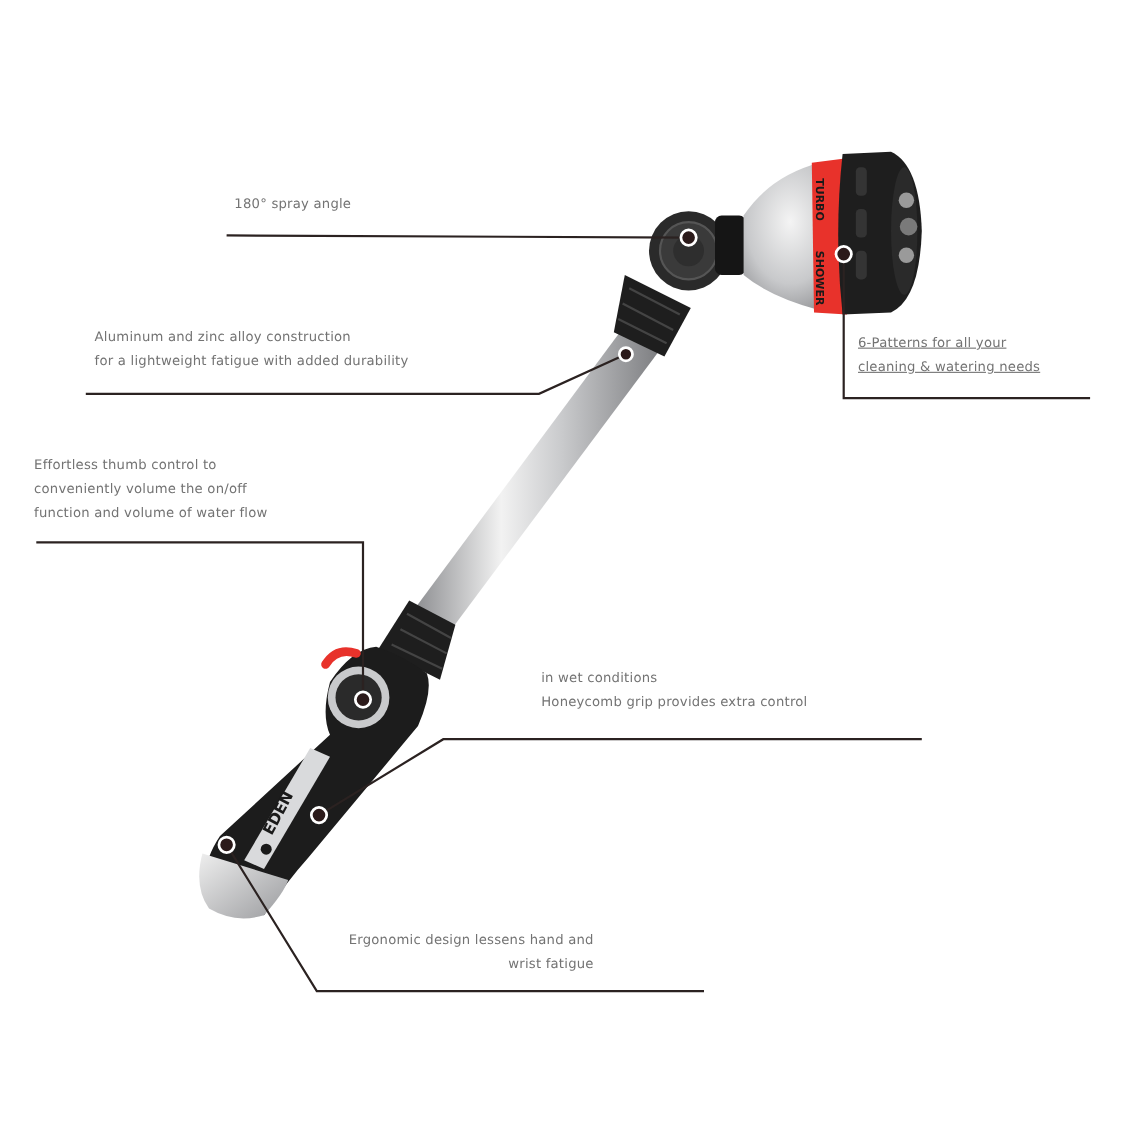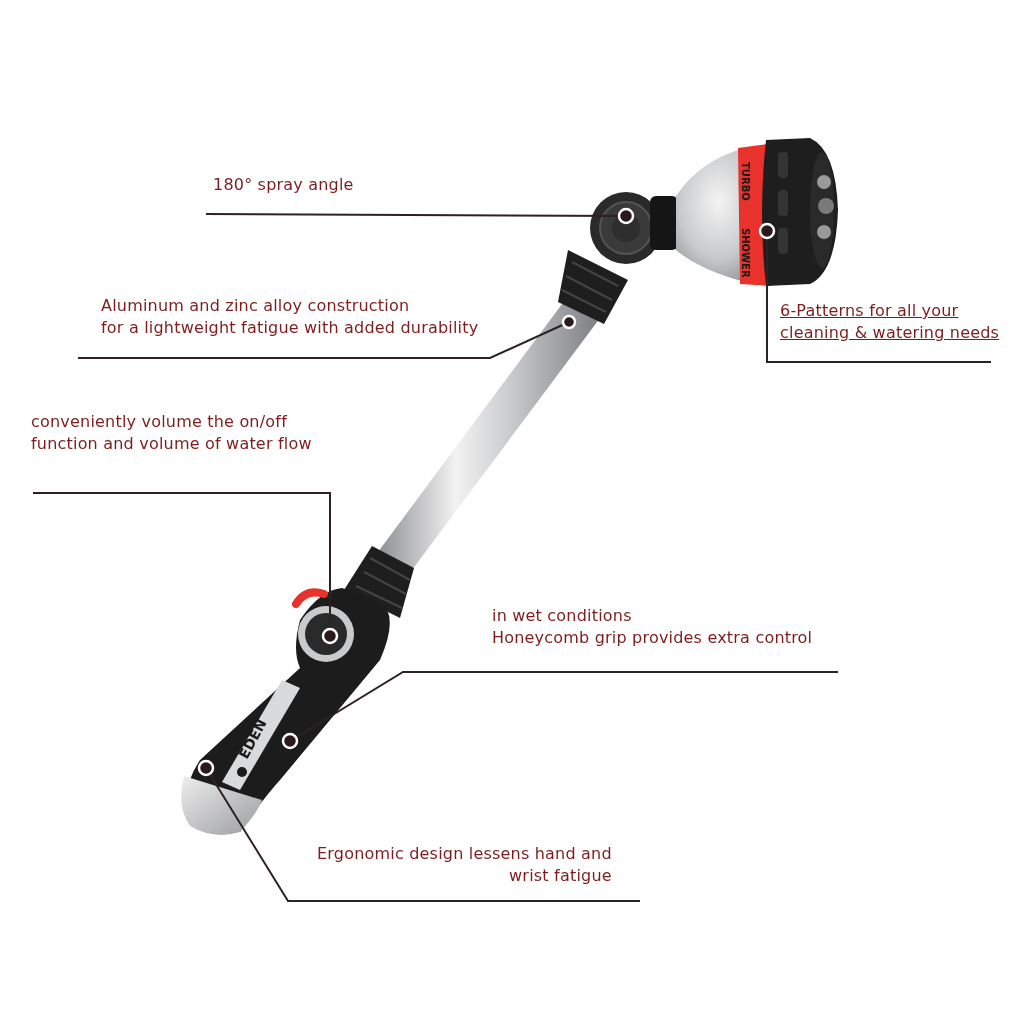--- a/index.html
+++ b/index.html
@@ -1,20 +1,20 @@
 <!DOCTYPE html>
 <html><head>
 <meta charset="utf-8">
 <style>
   html, body { margin: 0; padding: 0; background: #ffffff; }
   body { width: 1024px; height: 1024px; position: relative; overflow: hidden;
          font-family: "DejaVu Sans", sans-serif; }
   .stage { position: absolute; left: 0; top: 0; width: 1024px; height: 1024px; }
   svg.art { position: absolute; left: 0; top: 0; }
-  .callout { position: absolute; color: #7f1d1d; font-size: 16px; line-height: 22px;
+  .callout { position: absolute; color: #737373; font-size: 12px; line-height: 22px;
              letter-spacing: 0.2px; white-space: nowrap; }
   .callout span { display: block; }
 </style>
 </head>
 <body>
 
 <div class="stage">
 
   <svg class="art" width="1024" height="1024" viewBox="0 0 1024 1024">
     <defs>
@@ -102,31 +102,32 @@
       <circle cx="330" cy="636" r="7" fill="#2b1a1a" stroke="#fff" stroke-width="2.5"></circle>
       <circle cx="290" cy="741" r="7" fill="#2b1a1a" stroke="#fff" stroke-width="2.5"></circle>
       <circle cx="206" cy="768" r="7" fill="#2b1a1a" stroke="#fff" stroke-width="2.5"></circle>
     </g>
   </svg>
 
   <div class="callout" style="left:213px; top:174px;">
     <span>180° spray angle</span>
   </div>
 
-  <div class="callout" style="left:86px; top:295px;margin-left:15px;">
+  <div class="callout" style="left:86px; top:295px;">
     <span>Aluminum and zinc alloy construction</span>
     <span>for a lightweight fatigue with added durability</span>
   </div>
 
   <div class="callout" style="left:780px; top:300px;text-decoration:underline;">
     <span>6-Patterns for all your</span>
     <span>cleaning &amp; watering needs</span>
   </div>
 
   <div class="callout" style="left:31px; top:411px;">
+    <span>Effortless thumb control to</span>
     <span>conveniently volume the on/off</span>
     <span>function and volume of water flow</span>
   </div>
 
   <div class="callout" style="left:492px; top:605px;">
     <span>in wet conditions</span>
     <span>Honeycomb grip provides extra control</span>
   </div>
 
   <div class="callout" style="left:317px; top:843px;text-align:right;">

